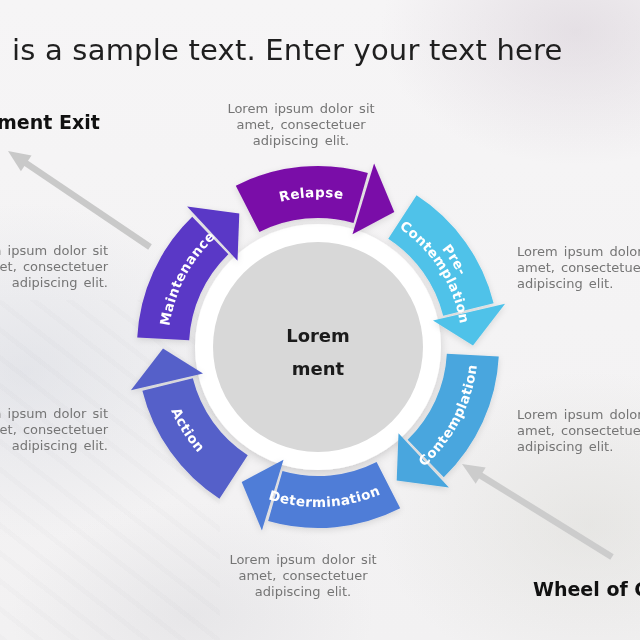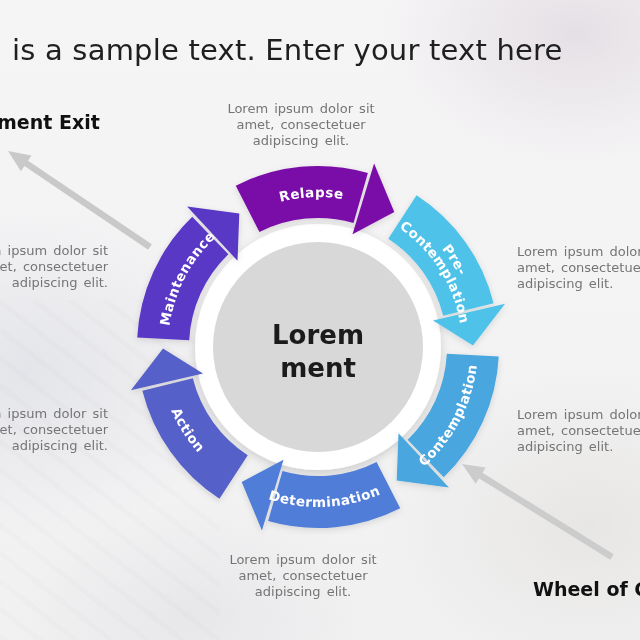--- a/index.html
+++ b/index.html
@@ -19,21 +19,21 @@
   .lbl-wheel{left:533px;top:578px;}
   .para{position:absolute;font-size:13px;line-height:16px;color:#757575;word-spacing:2px;white-space:nowrap;}
   .para div{white-space:nowrap;}
   .p-top{left:146px;top:101px;width:310px;text-align:center;}
   .p-left-up{right:532px;top:243px;text-align:right;}
   .p-left-low{right:532px;top:406px;text-align:right;}
   .p-right-up{left:517px;top:244px;text-align:left;}
   .p-right-low{left:517px;top:407px;text-align:left;}
   .p-bottom{left:148px;top:552px;width:310px;text-align:center;}
   .hub-text{position:absolute;left:168px;top:319px;width:300px;text-align:center;
-    font-size:26px;font-weight:bold;color:#1b1b1b;line-height:33px;}
+    font-size:18px;font-weight:bold;color:#1b1b1b;line-height:33px;}
   svg.wheel{position:absolute;left:0;top:0;}
 </style>
 </head>
 <body>
 
 <div class="stage">
   <div class="streaks"></div>
 
   <div class="title">is a sample text. Enter your text here</div>
 

